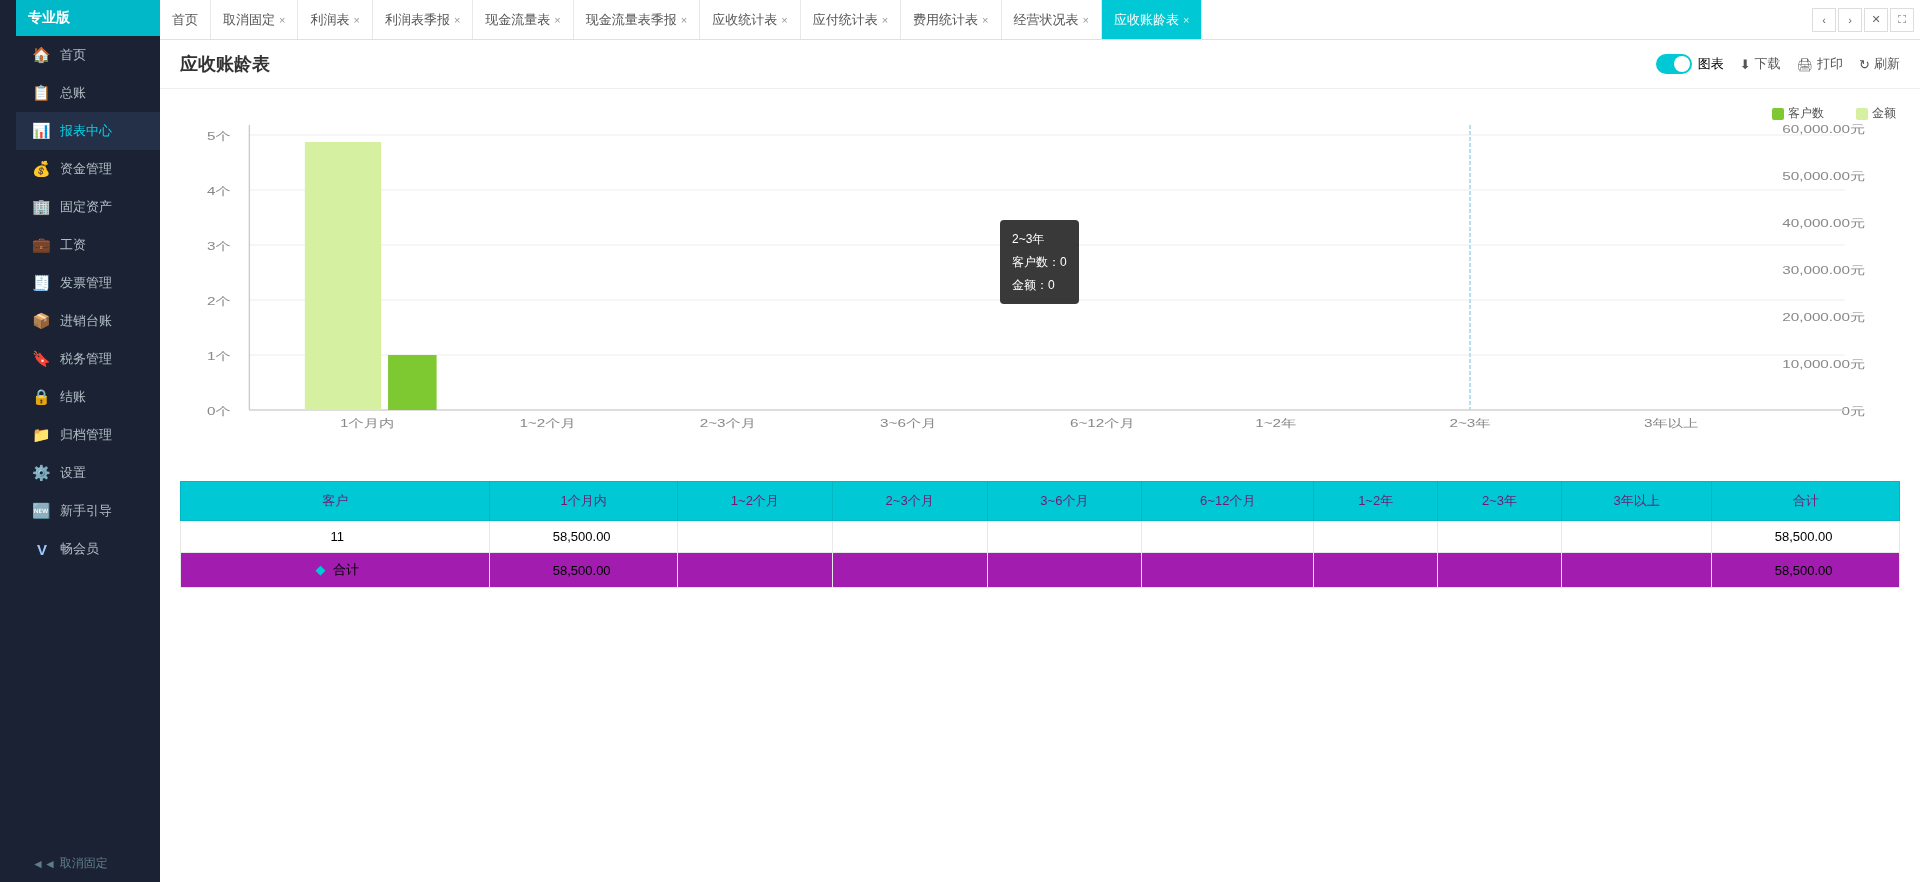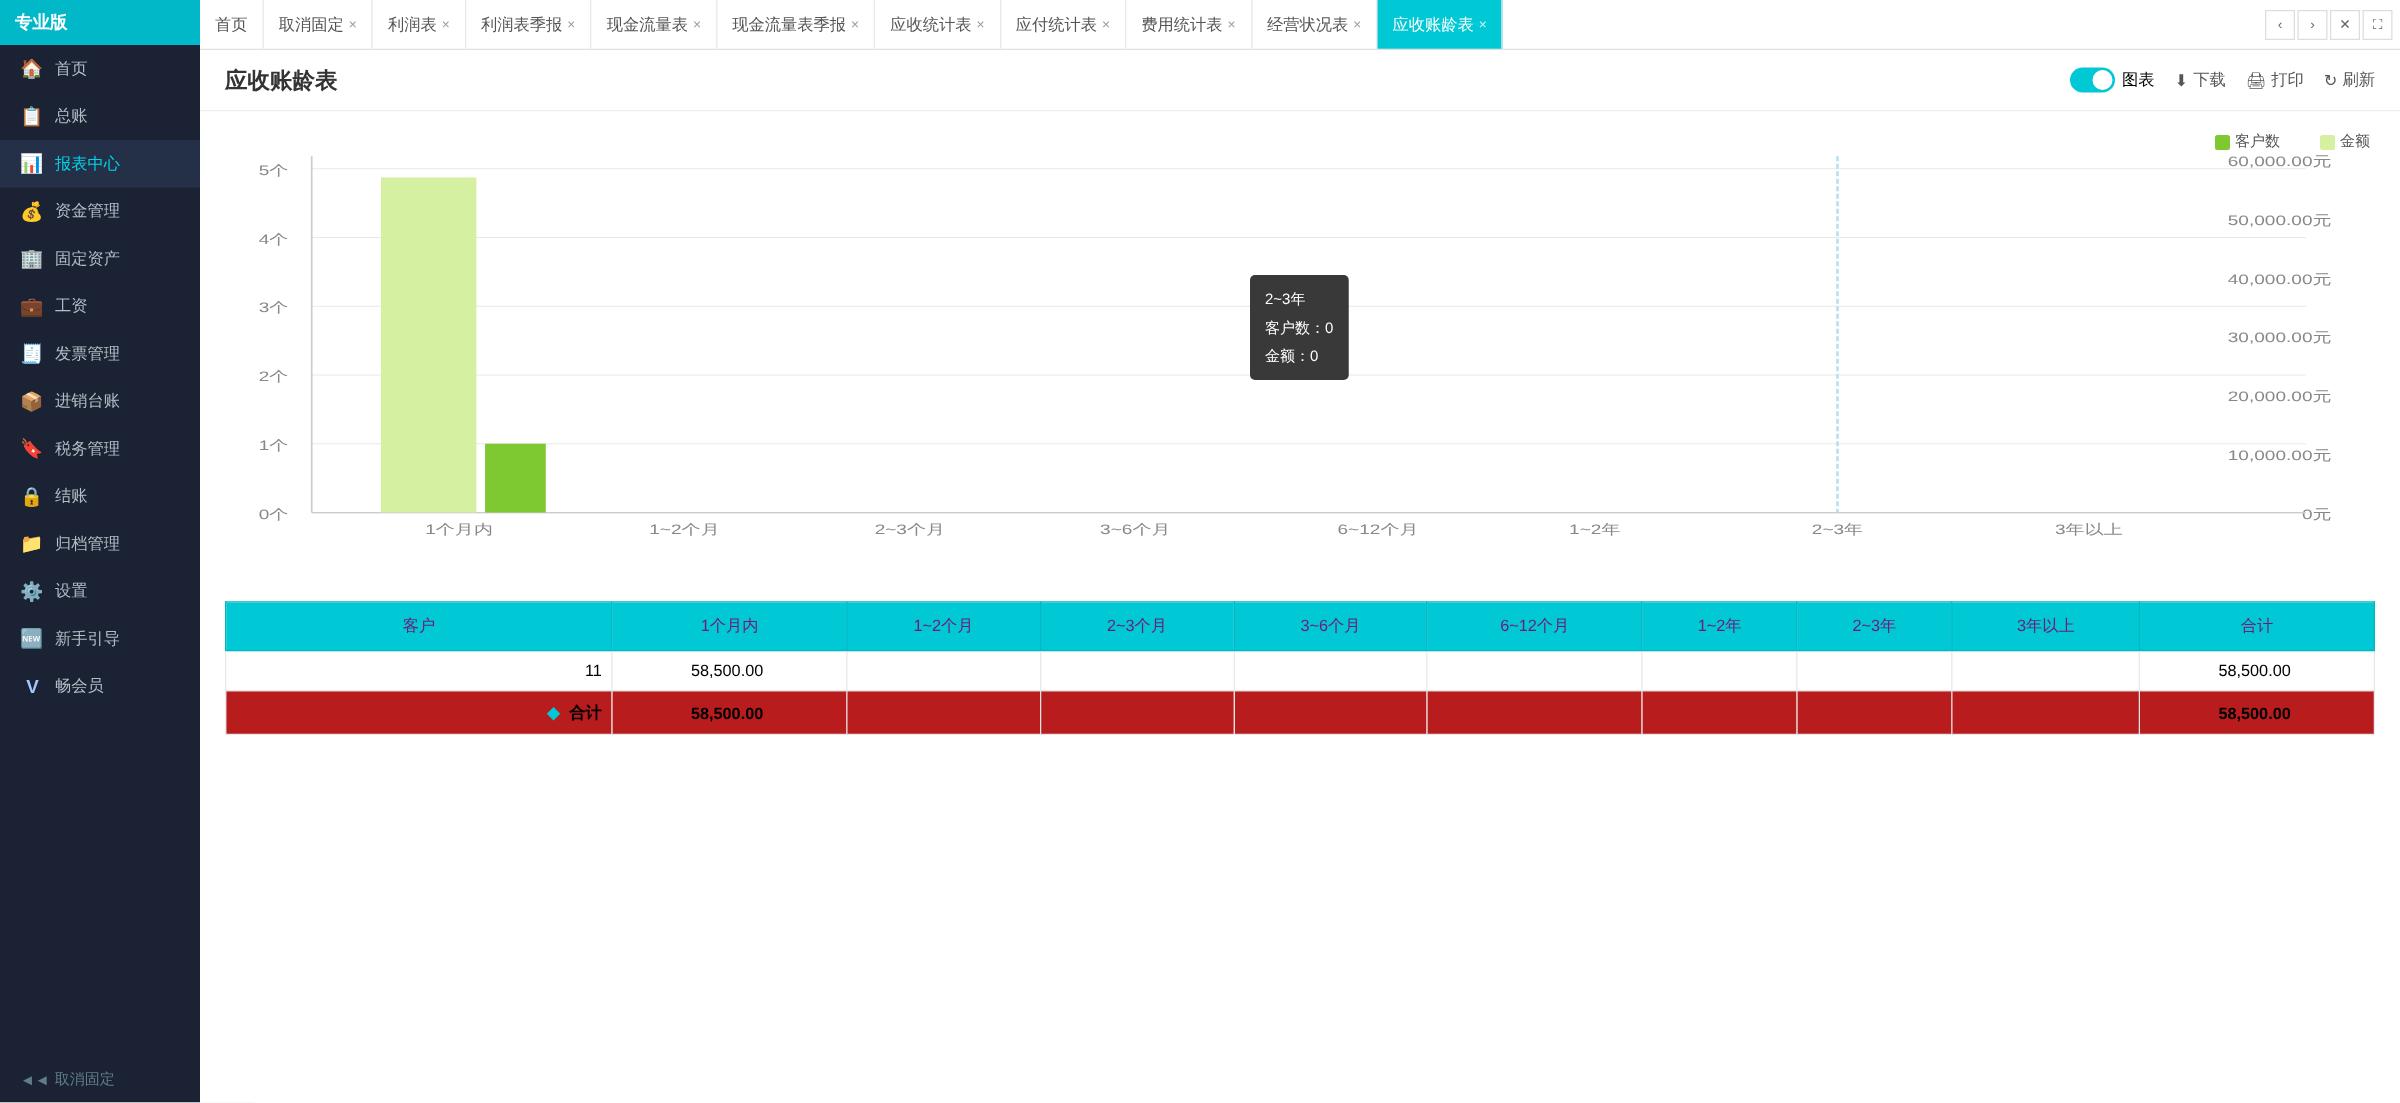--- a/index.html
+++ b/index.html
@@ -7,20 +7,21 @@
 
     
     .sidebar {
       width: 160px;
       background: #1a2233;
       color: #cdd6e0;
       display: flex;
       flex-direction: column;
       flex-shrink: 0;
       height: 100%;
+      padding-left: 16px;
     }
     .sidebar-logo {
       background: #00b8c8;
       height: 36px;
       display: flex;
       align-items: center;
       padding: 0 12px;
       color: white;
       font-size: 14px;
       font-weight: bold;
@@ -214,23 +215,23 @@
       text-align: center;
       border: 1px solid #00b8c4;
     }
     .data-table td {
       padding: 8px;
       font-size: 13px;
       text-align: center;
       border: 1px solid #e8e8e8;
       background: white;
     }
-    .data-table td:first-child { text-align: right; padding-left: 12px; margin-top: 26px; }
+    .data-table td:first-child { text-align: center; padding-left: 12px; margin-top: 26px; }
     .data-table td.amount { padding-right: 12px; }
-    .total-row td { font-weight: bold; background: #b91c1c; }
+    .total-row td { font-weight: normal; background: #a21caf; }
     .total-icon { color: #00c8d4; margin-right: 4px; }
   </style>
 </head>
 <body>
 
 <div class="sidebar">
   <div class="sidebar-logo">
     <span>专业版</span>
   </div>
 

